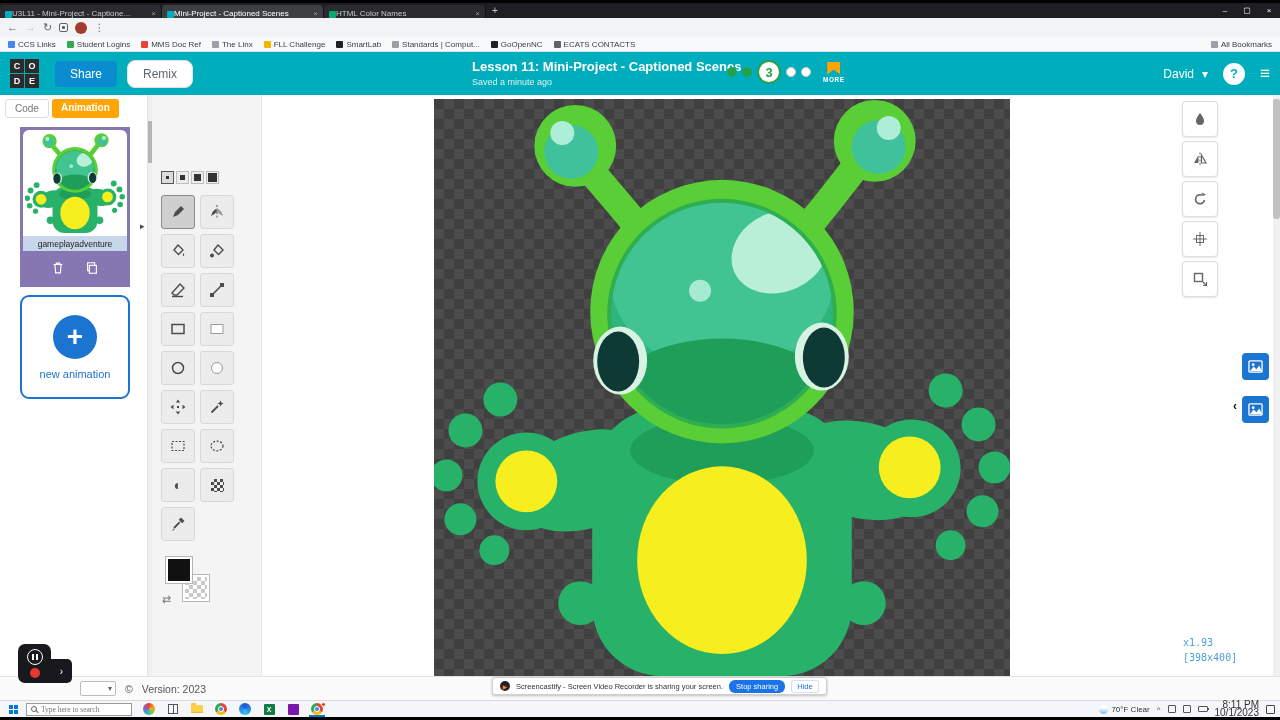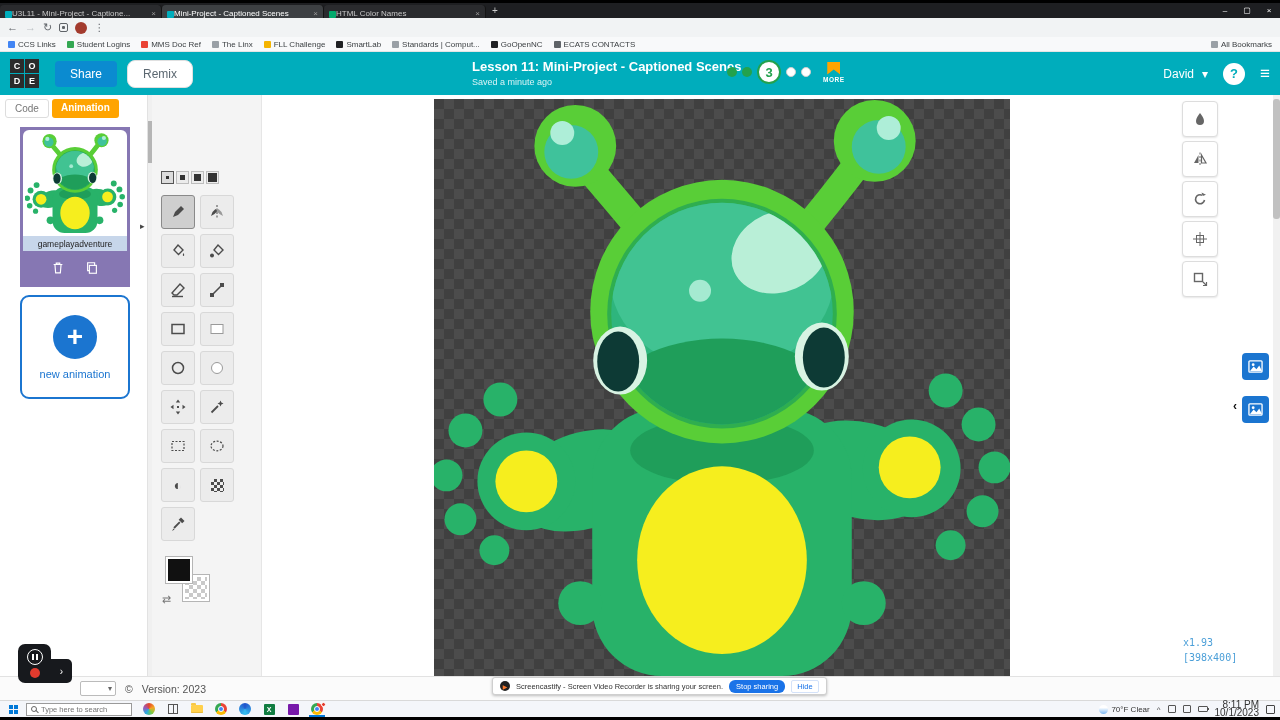--- a/index.html
+++ b/index.html
@@ -566,21 +566,21 @@
     <div class="startbtn">
         <span class="winlogo">
           <i></i>
           <i></i>
           <i></i>
           <i></i>
         </span>
       </div>
     <div class="tsearch">
       <span class="mag"></span>
-      <input style="border: none; outline: none; font-size: 7.5px; color: rgb(119, 119, 119); width: 80px; background: transparent; font-family: Liberation Sans, sans-serif;" placeholder="Type here to search">
+      <input style="border: none; outline: none; font-size: 7.5px; color: rgb(119, 119, 119); width: 80px; background: transparent; font-family: Liberation Serif, serif;" placeholder="Type here to search">
     </div>
     <div class="ticonbtn">
         <span class="rainbow"></span>
       </div>
     <div class="ticonbtn">
         <span class="tview"></span>
       </div>
     <div class="ticonbtn">
         <span class="folder"></span>
       </div>

